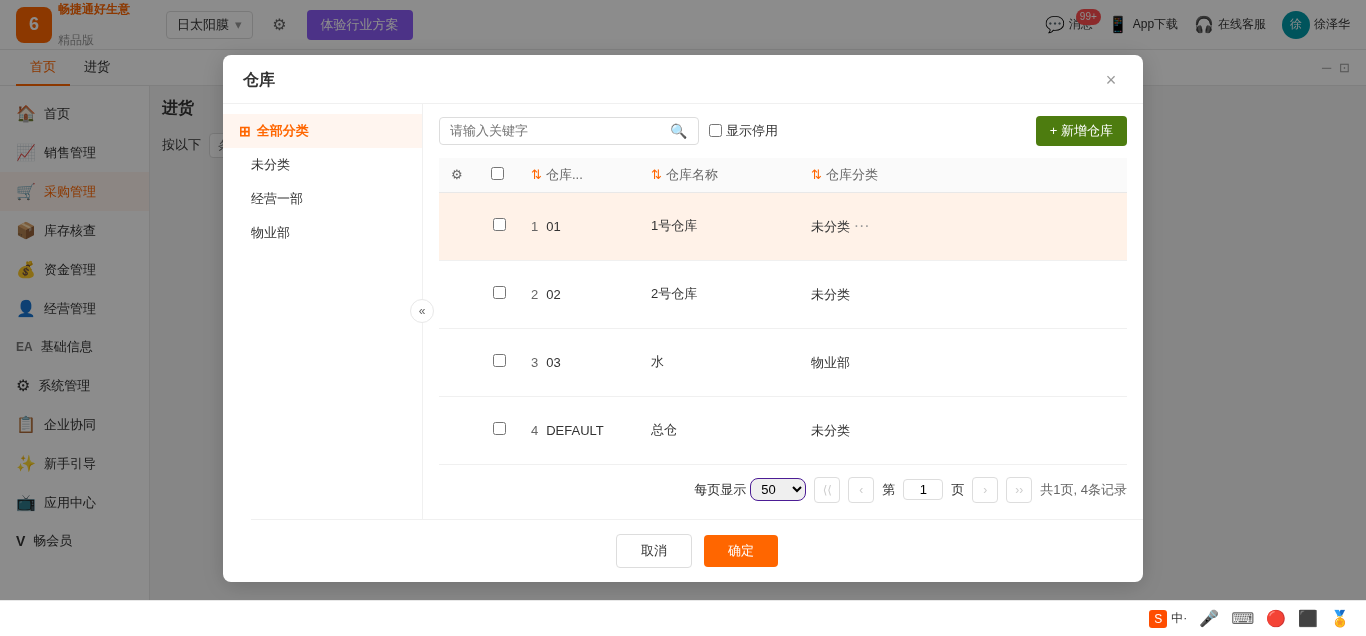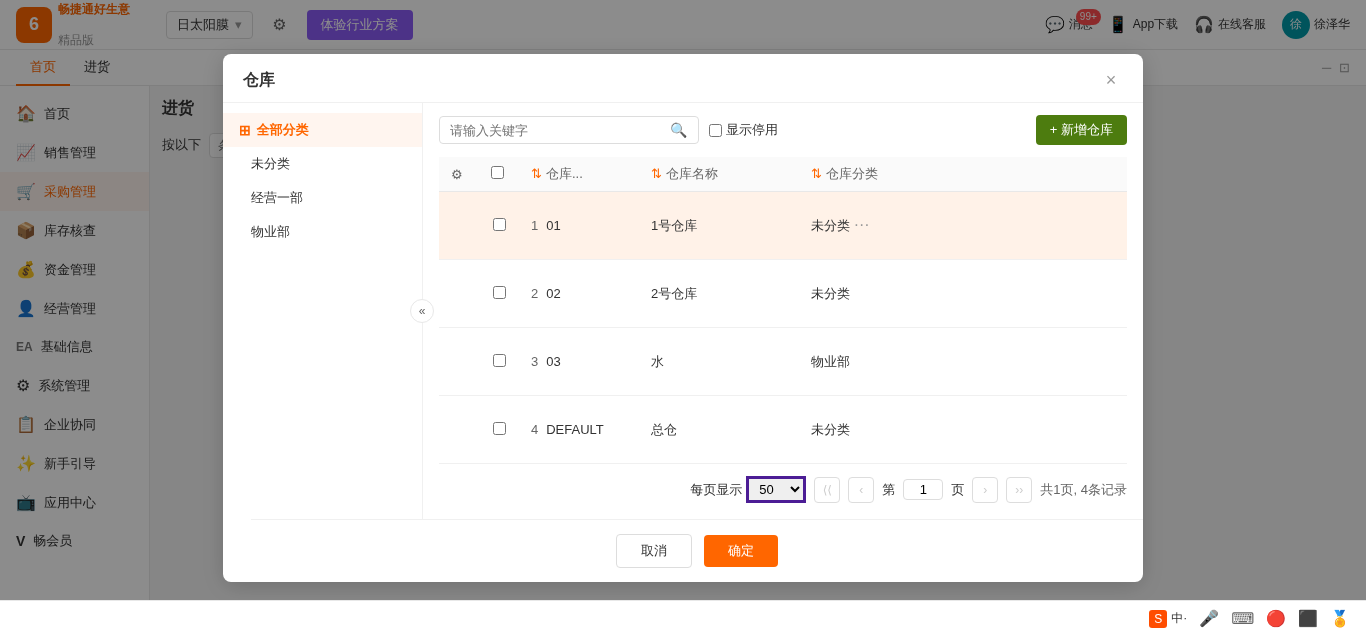--- a/index.html
+++ b/index.html
@@ -287,21 +287,21 @@
     .pagination {
       display: flex; align-items: center;
       justify-content: flex-end;
       padding: 12px 0 4px;
       gap: 8px; font-size: 13px; color: #333;
     }
     .per-page {
       display: flex; align-items: center; gap: 4px;
     }
     .per-page select {
-      border: 3px solid #4c1d95; border-radius: 0;
+      border: 1px solid #4c1d95; border-radius: 8px;
       padding: 2px 6px; font-size: 13px;
     }
     .page-nav-btn {
       width: 26px; height: 26px;
       border: 1px solid #ddd; background: #fff;
       border-radius: 4px; cursor: pointer;
       display: flex; align-items: center; justify-content: center;
       color: #666; font-size: 12px;
     }
     .page-nav-btn:disabled { color: #ccc; cursor: default; }

